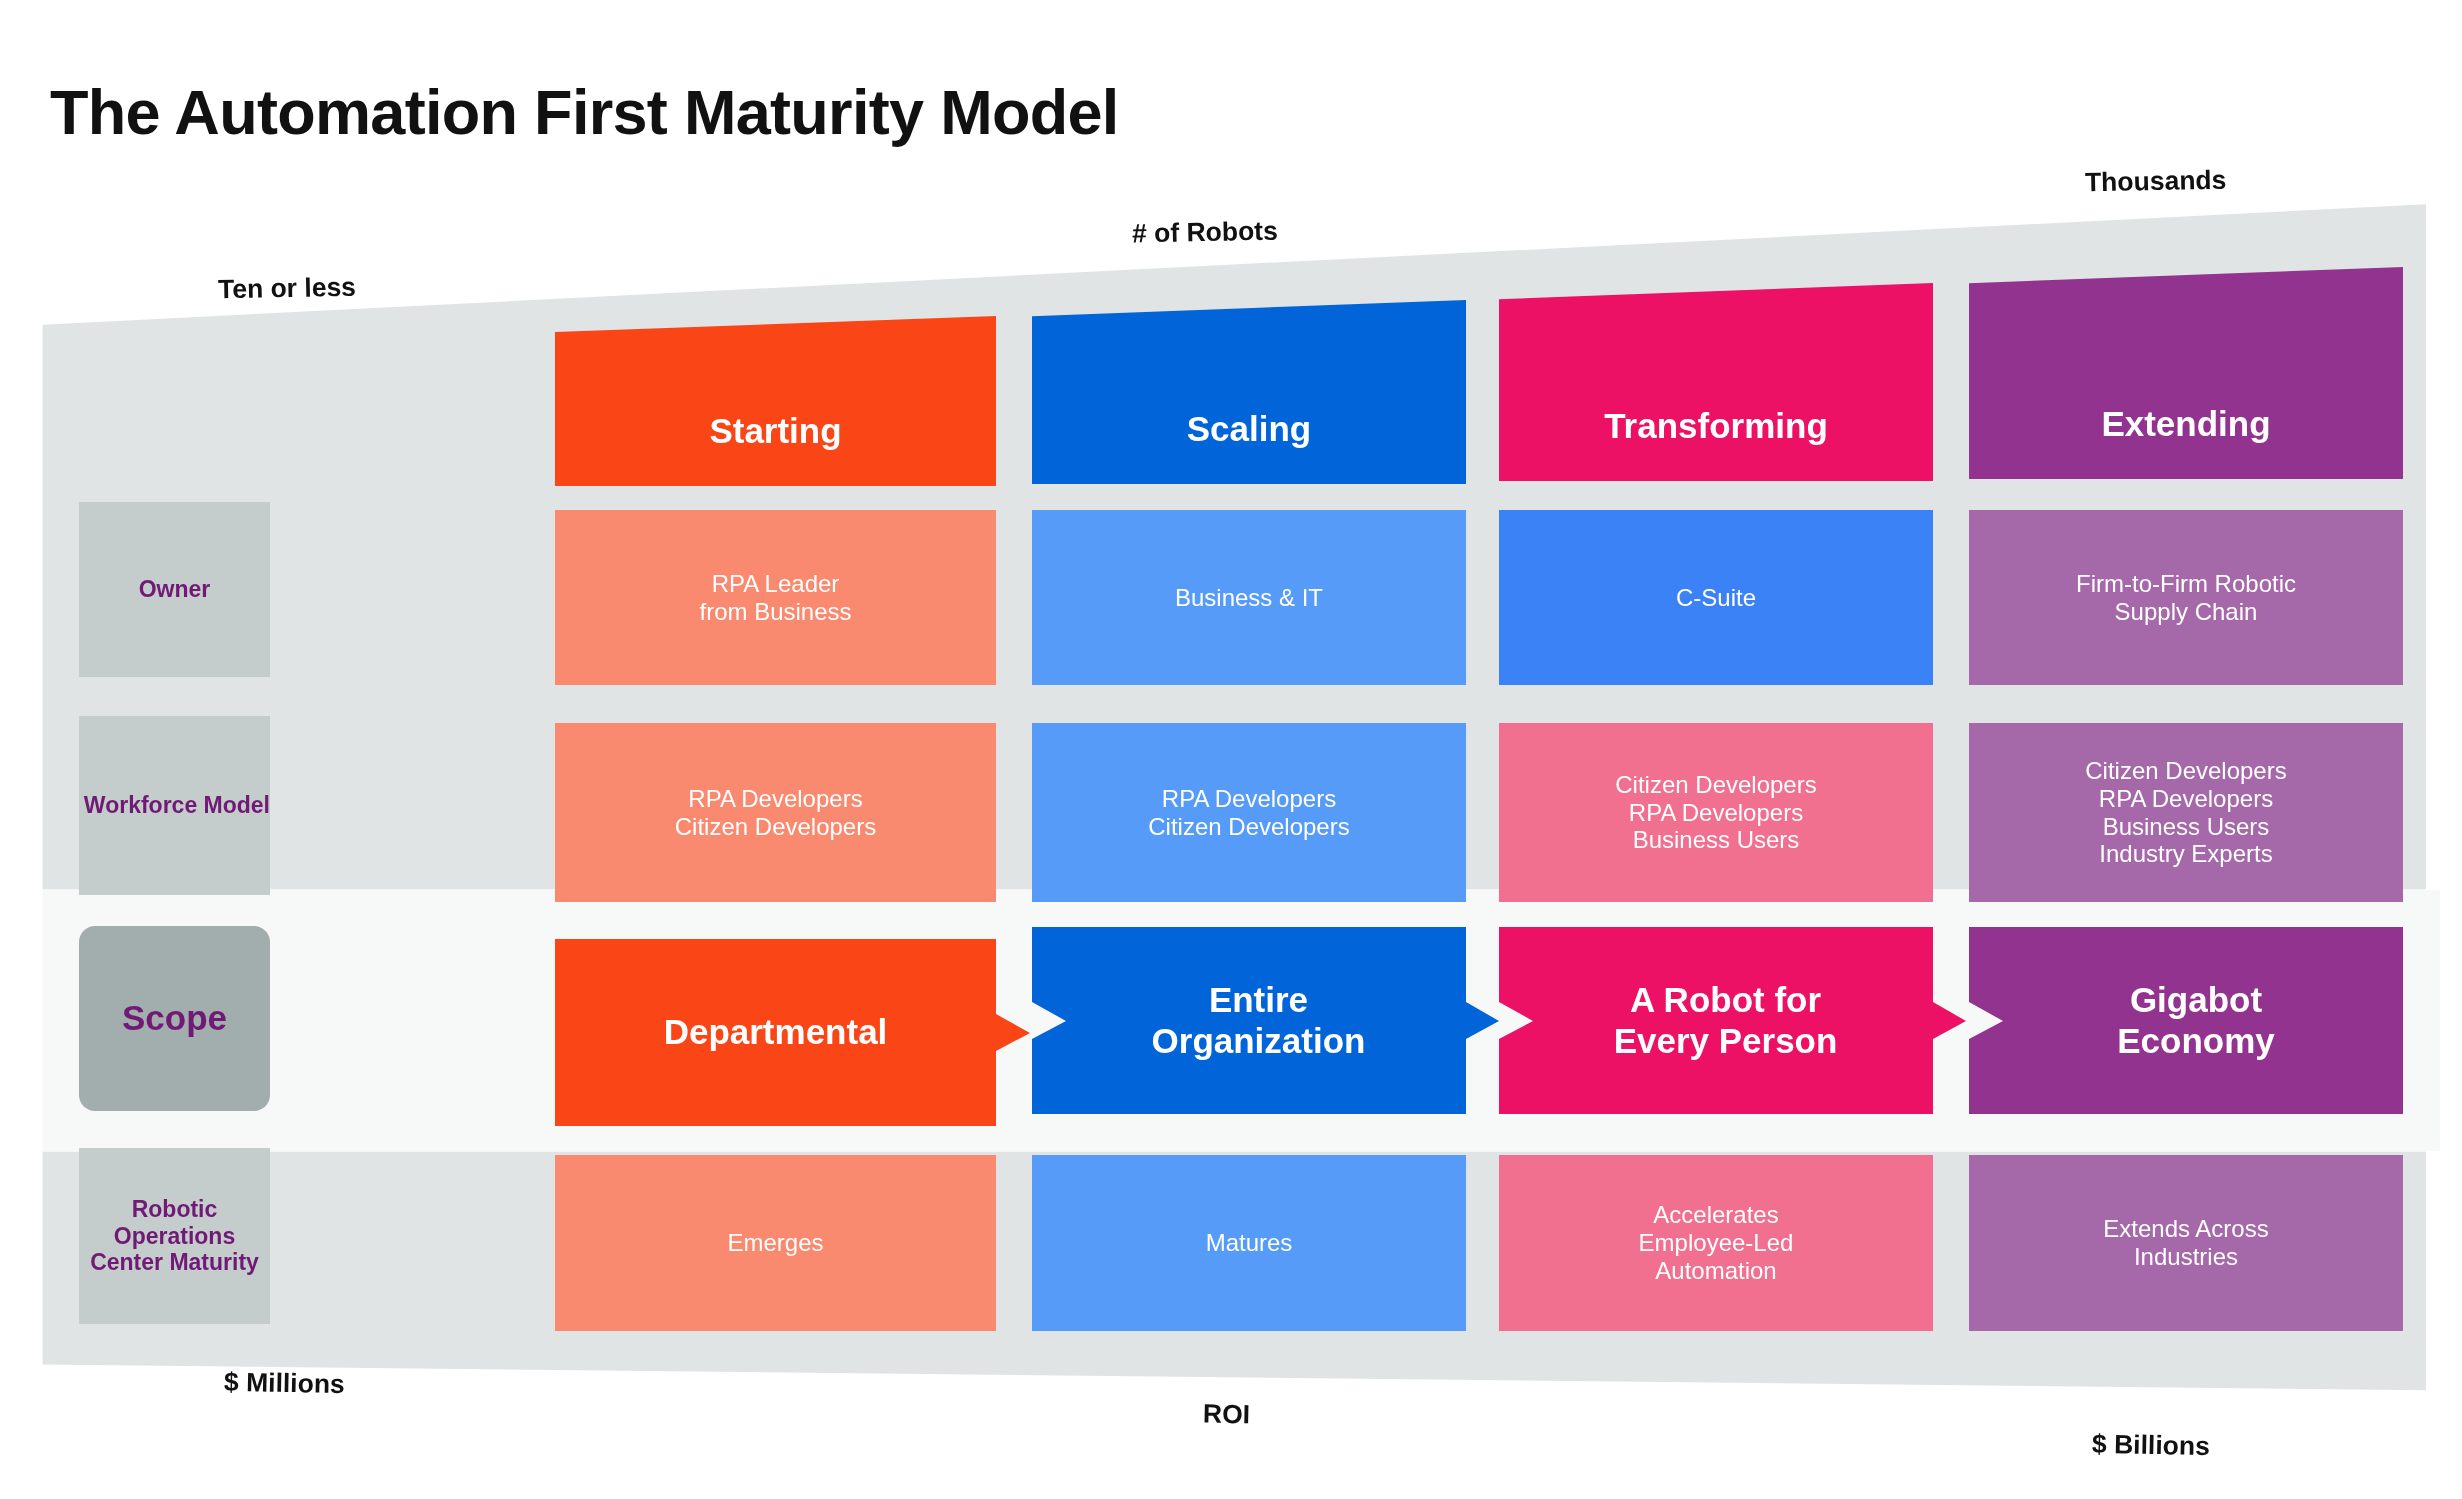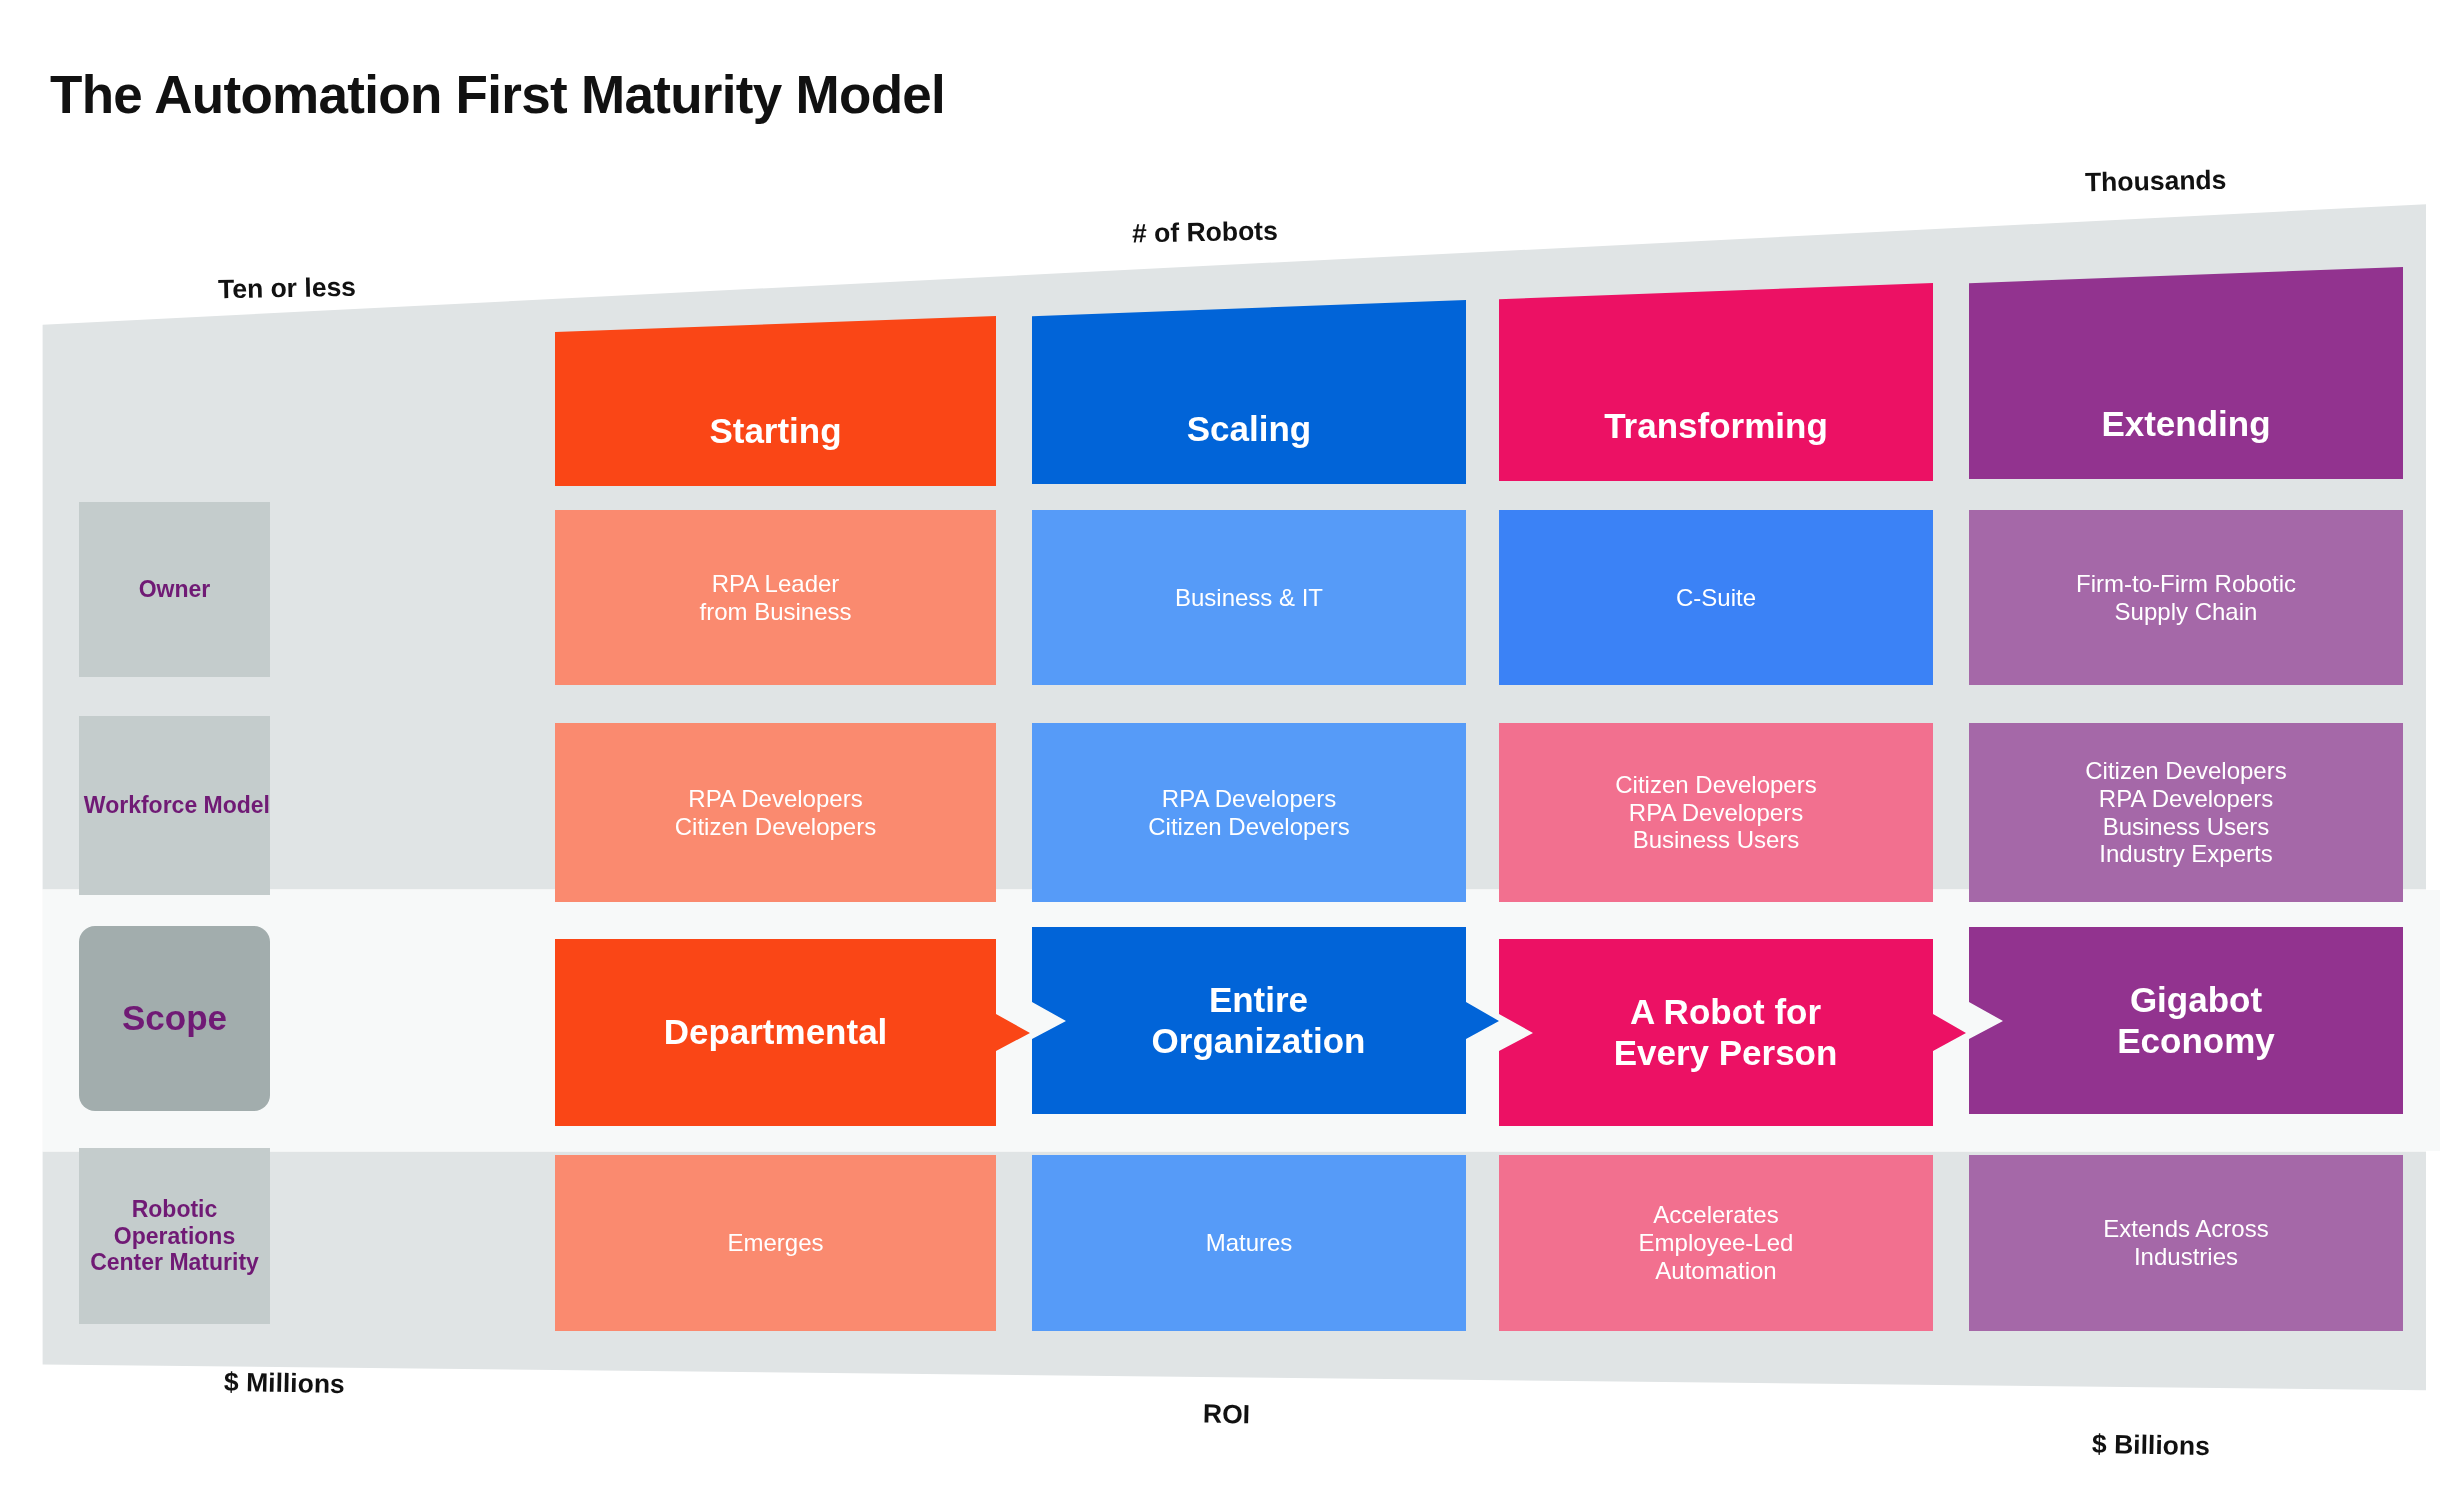--- a/index.html
+++ b/index.html
@@ -6,22 +6,22 @@
   html, body {
     width: 2462px; height: 1499px;
     background: #ffffff;
     font-family: "Liberation Sans", sans-serif;
     overflow: hidden;
   }
   #stage { position: relative; width: 2462px; height: 1499px; background:#fff; }
 
   
   #page-title {
-    position: absolute; left: 50px; top: 64px;
-    font-size: 53px; font-weight: bold; color: #111111;
+    position: absolute; left: 50px; top: 76px;
+    font-size: 63px; font-weight: bold; color: #111111;
     letter-spacing: -0.7px; white-space: nowrap;
   }
 
   
   #panel-svg { position: absolute; left: 0; top: 0; width: 2462px; height: 1499px; }
 
   
   .axis-label {
     position: absolute; font-size: 26.5px; font-weight: bold;
     color: #111111; white-space: nowrap;
@@ -132,21 +132,21 @@
       </div>
       <div class="cell label-cell scope-label" style="left: 79px; top: 910px; width: 191px; height: 185px; background: rgb(162, 173, 173); border-radius: 16px;">
         <span>Scope</span>
       </div>
       <div class="cell scope-cell" style="left: 555px; top: 911px; width: 475px; height: 187px; background: rgb(250, 70, 22); clip-path: polygon(0px 0px, 441px 0px, 441px 75px, 475px 94px, 441px 112px, 441px 187px, 0px 187px); padding-right: 34px; margin-top: 12px;">
         <span>Departmental</span>
       </div>
       <div class="cell scope-cell" style="left: 1032px; top: 911px; width: 467px; height: 187px; background: rgb(1, 100, 216); clip-path: polygon(0px 0px, 434px 0px, 434px 75px, 467px 94px, 434px 112px, 434px 187px, 0px 187px, 0px 112px, 34px 94px, 0px 75px); padding-left: 20px; padding-right: 34px;">
         <span>Entire<br>Organization</span>
       </div>
-      <div class="cell scope-cell" style="left: 1499px; top: 911px; width: 467px; height: 187px; background: rgb(236, 17, 100); clip-path: polygon(0px 0px, 434px 0px, 434px 75px, 467px 94px, 434px 112px, 434px 187px, 0px 187px, 0px 112px, 34px 94px, 0px 75px); padding-left: 20px; padding-right: 34px; margin-top: 12px;">
+      <div class="cell scope-cell" style="left: 1499px; top: 911px; width: 467px; height: 187px; background: rgb(236, 17, 100); clip-path: polygon(0px 0px, 434px 0px, 434px 75px, 467px 94px, 434px 112px, 434px 187px, 0px 187px, 0px 112px, 34px 94px, 0px 75px); padding-left: 20px; padding-right: 34px;">
         <span>A Robot for<br>Every Person</span>
       </div>
       <div class="cell scope-cell" style="left: 1969px; top: 911px; width: 434px; height: 187px; background: rgb(146, 51, 143); clip-path: polygon(0px 0px, 434px 0px, 434px 187px, 0px 187px, 0px 112px, 34px 94px, 0px 75px); padding-left: 20px;">
         <span>Gigabot<br>Economy</span>
       </div>
       <div class="cell label-cell" style="left: 79px; top: 1132px; width: 191px; height: 176px; background: rgb(196, 204, 204);">
         <span>Robotic Operations<br>Center Maturity</span>
       </div>
       <div class="cell body-cell" style="left: 555px; top: 1139px; width: 441px; height: 176px; background: rgb(250, 138, 111);">
         <span>Emerges</span>

